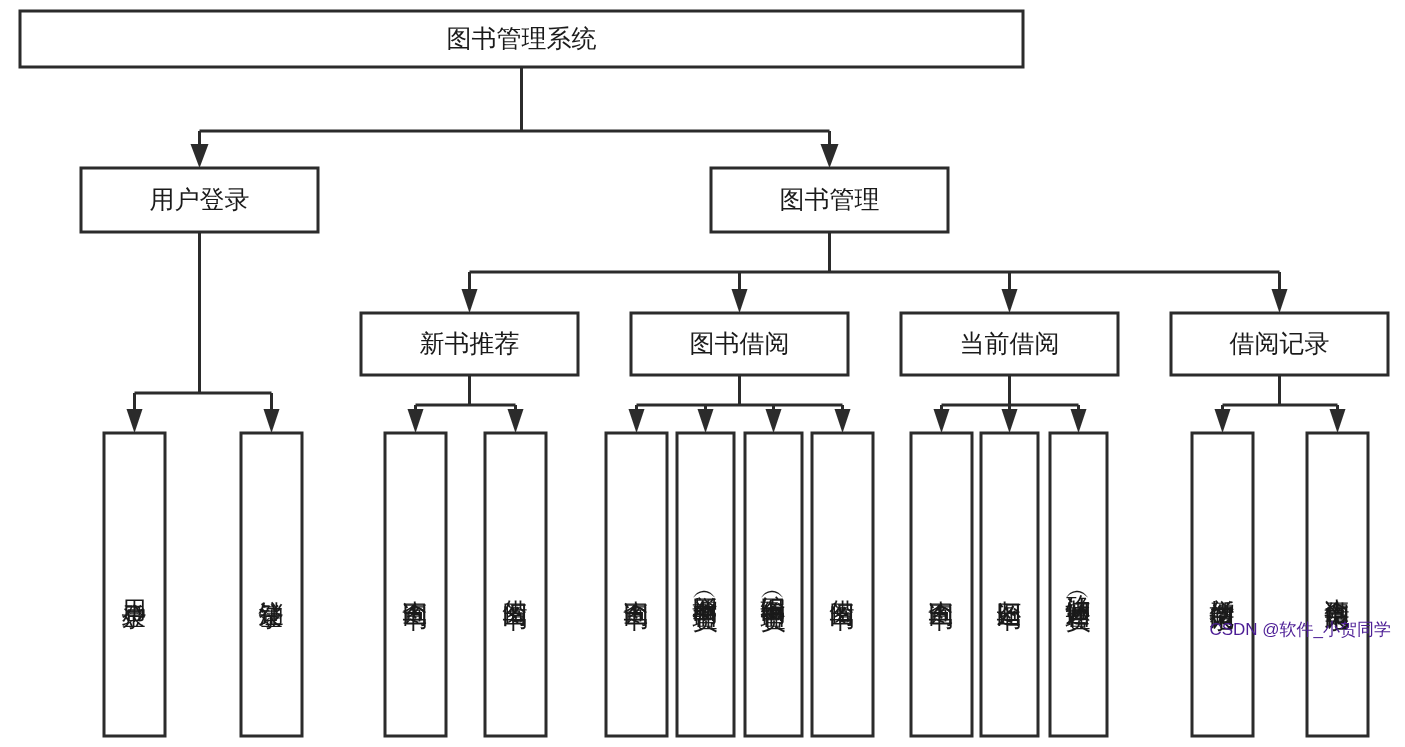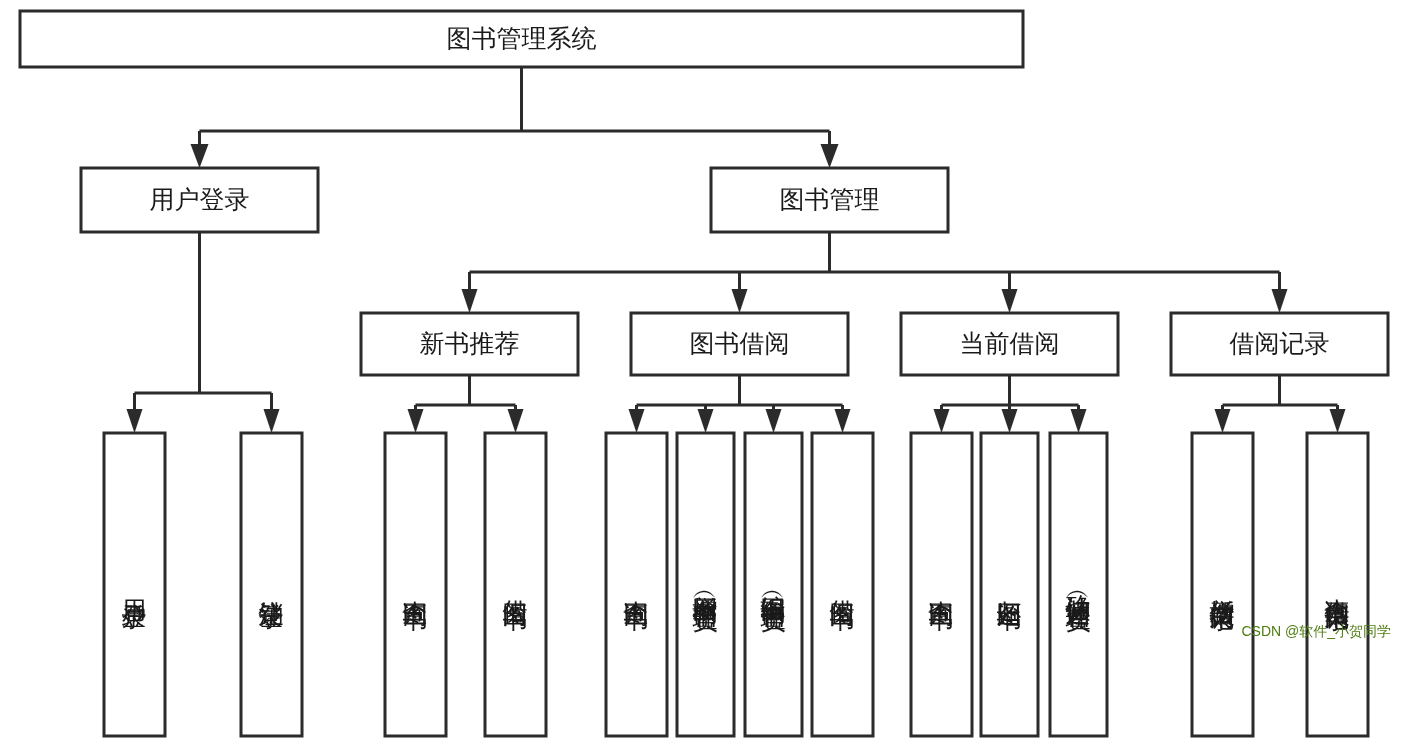--- a/index.html
+++ b/index.html
@@ -55,22 +55,22 @@
     text-anchor: middle;
     writing-mode: vertical-rl;
     glyph-orientation-vertical: 0;
     letter-spacing: 2px;
   }
   .watermark {
     position: absolute;
     right: 14px;
     bottom: 6px;
     font-family: "Liberation Sans", "DejaVu Sans", sans-serif;
-    font-size: 14px;
-    color: #4d7c0f;
+    font-size: 17px;
+    color: #4c1d95;
     white-space: nowrap;
     pointer-events: none;
     user-select: none;
   }
 </style>
 </head>
 <body>
 
 <div id="diagram-root">
   <svg class="flow" viewBox="0 0 1405 747" xmlns="http://www.w3.org/2000/svg">

